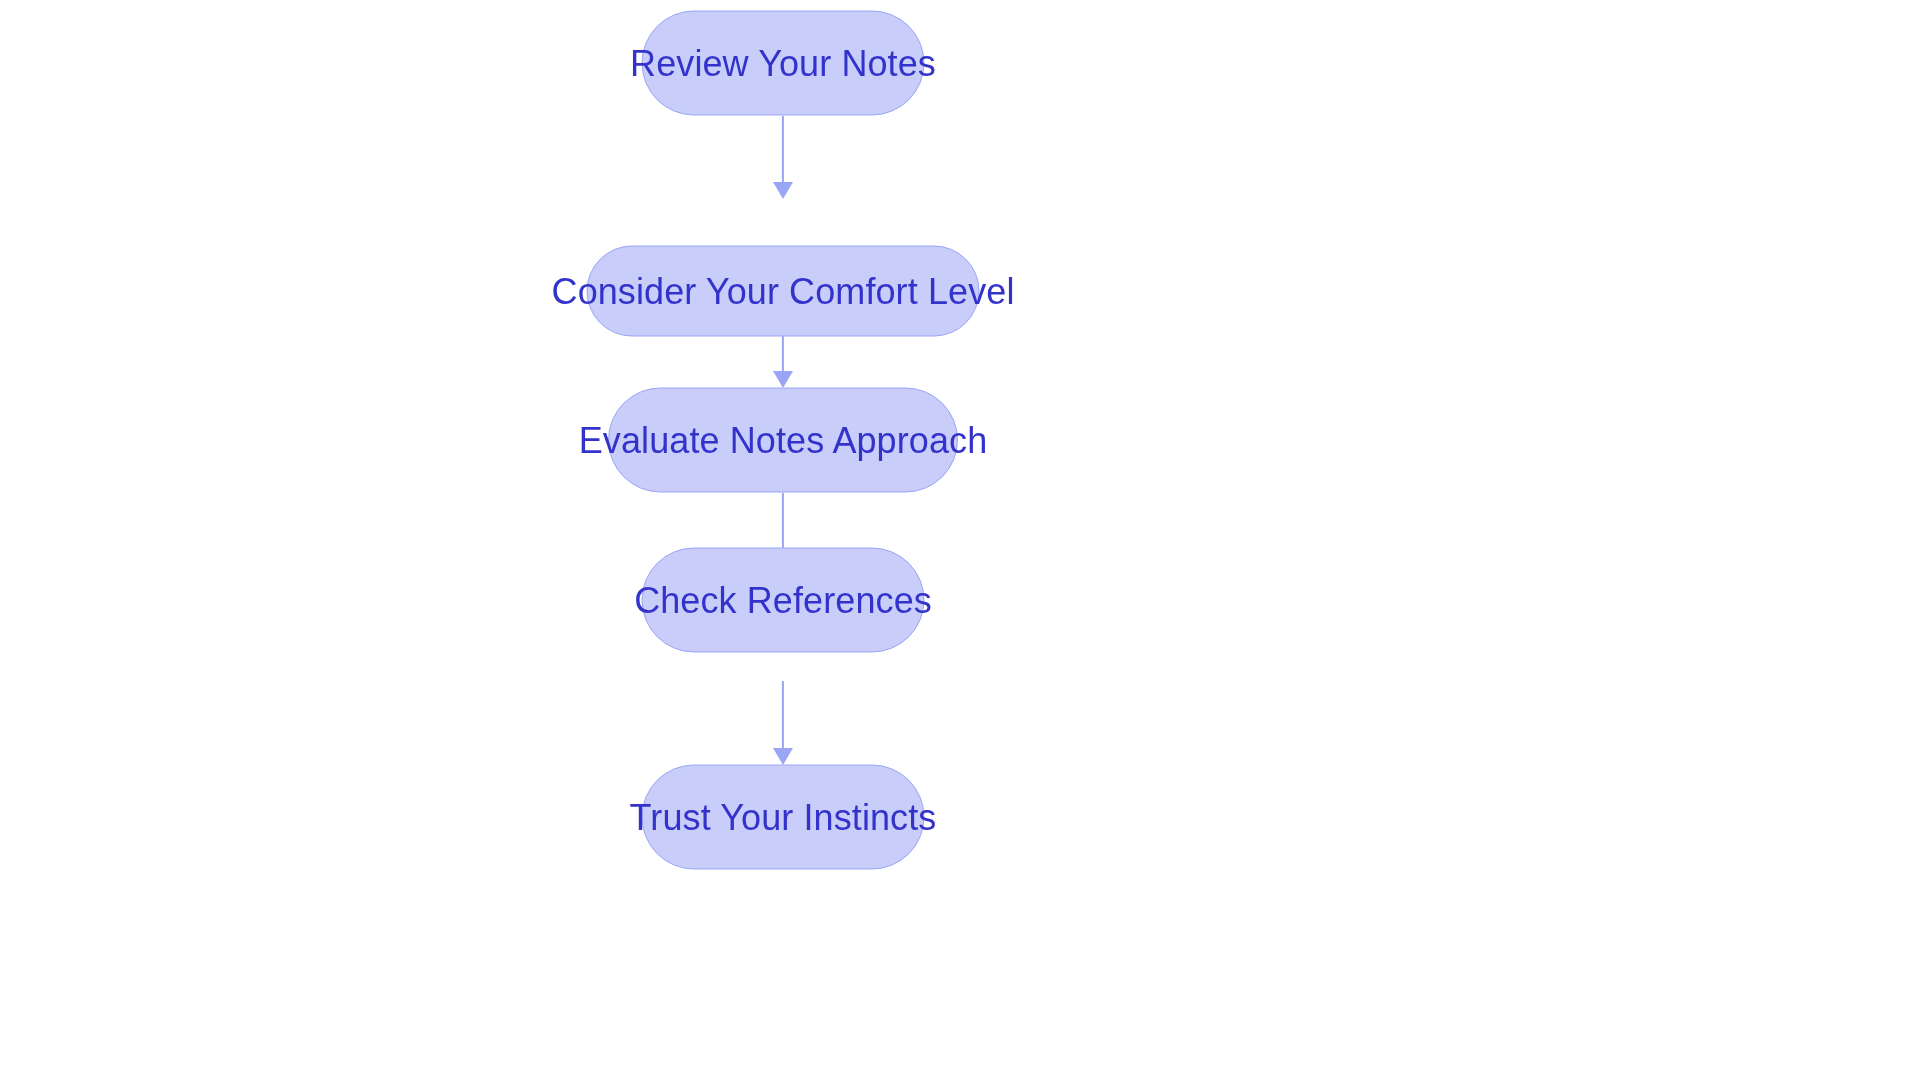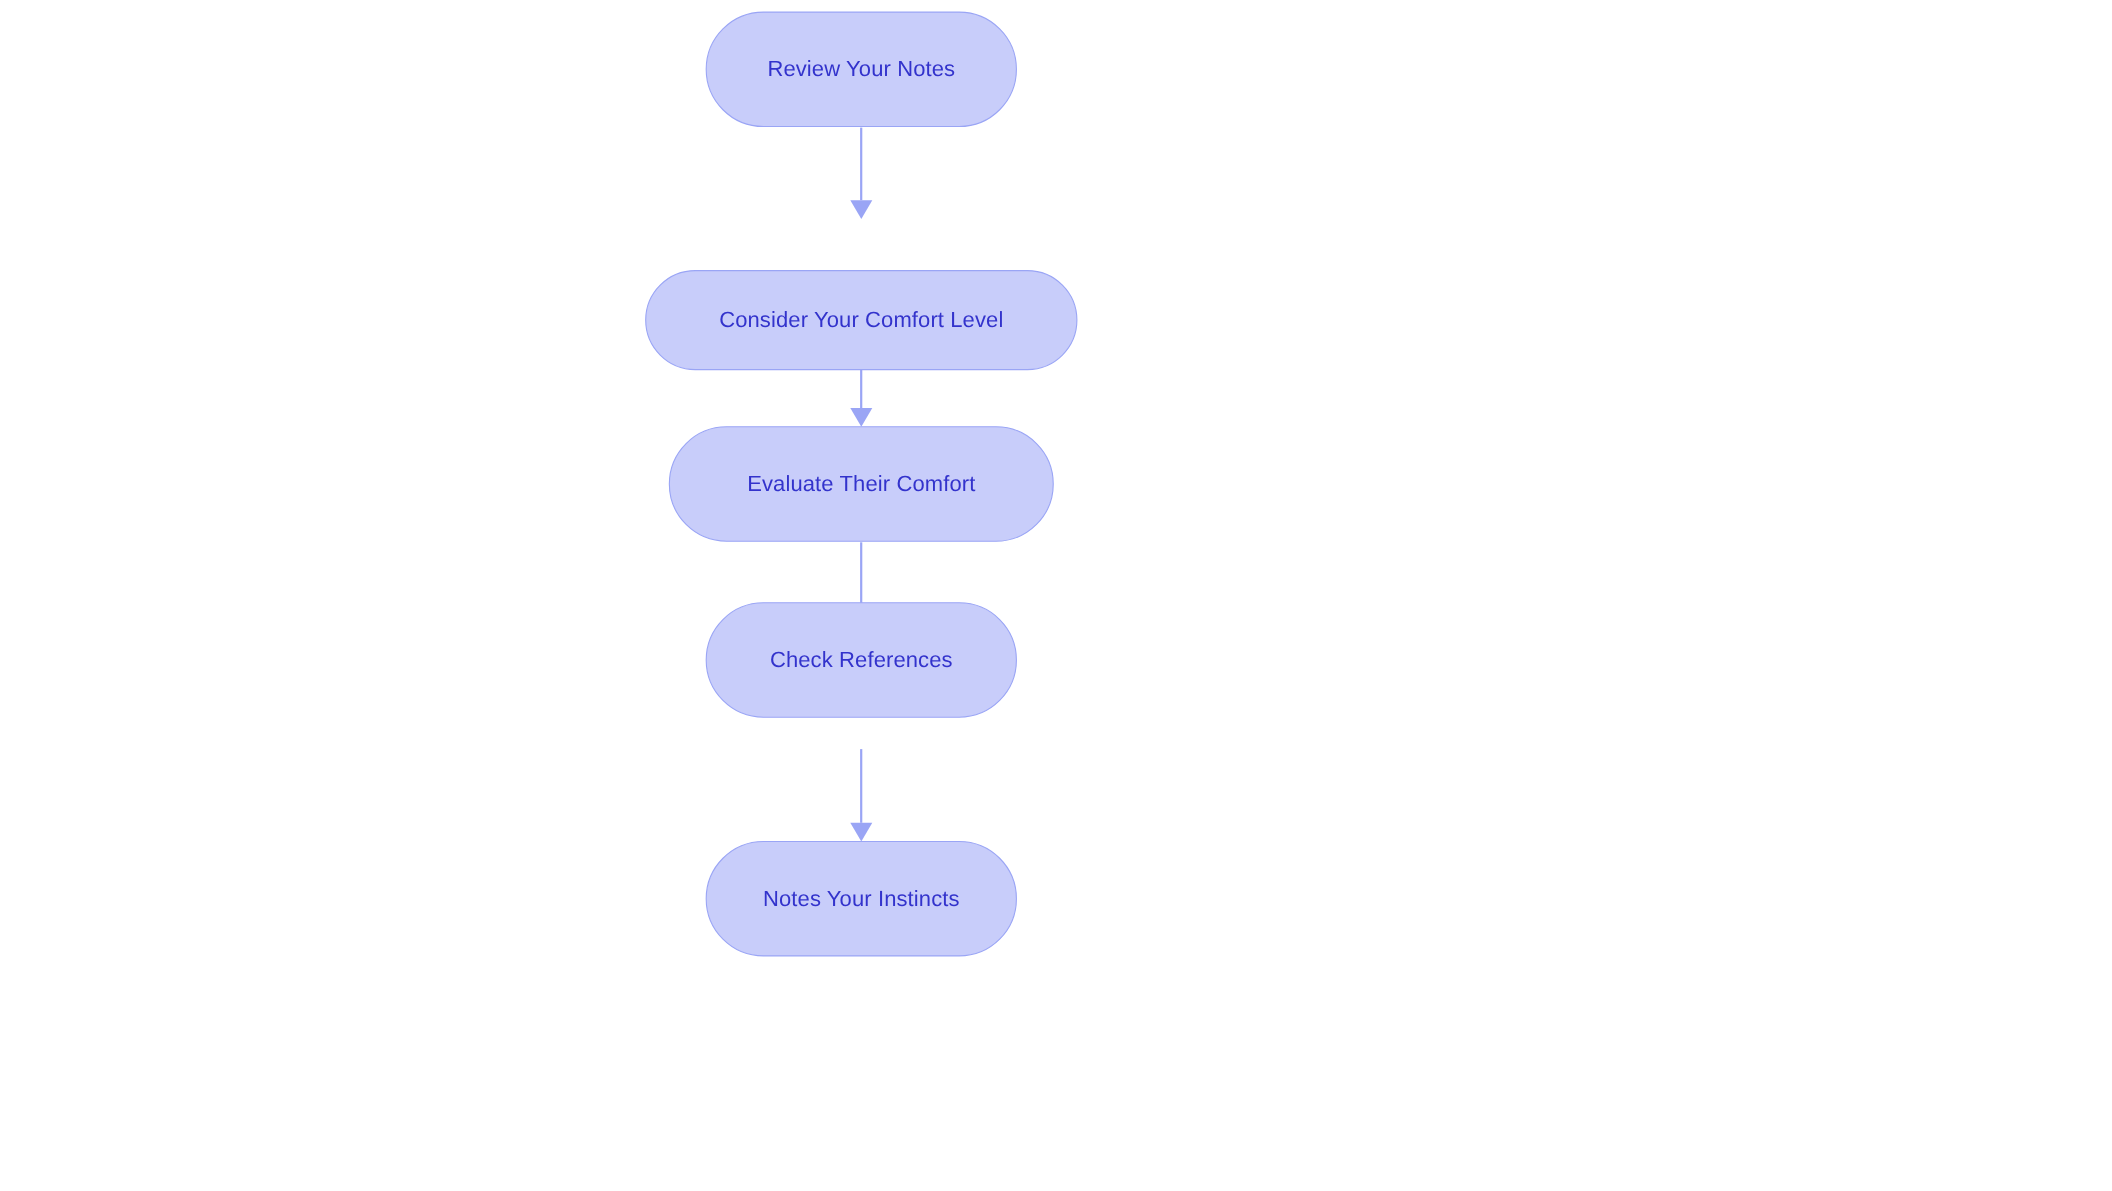--- a/index.html
+++ b/index.html
@@ -26,21 +26,21 @@
     display: flex;
     align-items: center;
     justify-content: center;
     background: #c8cdfa;
     border: 1.6px solid #9aa5f5;
     border-radius: 9999px;
     transform: translate(-50%, -50%);
   }
 
   .flow-node-label {
-    font-size: 20px;
+    font-size: 36px;
     font-weight: 400;
     line-height: 1;
     color: #3333cc;
     white-space: nowrap;
     letter-spacing: 0.1px;
     user-select: none;
   }
 
   .flow-edge {
     position: absolute;
@@ -93,22 +93,22 @@
       </div>
     </div>
   <div id="node-layer">
       <div class="flow-node" style="left: 783px; top: 63px; width: 283px; height: 105px; background: rgb(200, 205, 250); border-color: rgb(154, 165, 245);">
         <span class="flow-node-label" style="color: rgb(51, 51, 204);">Review Your Notes</span>
       </div>
       <div class="flow-node" style="left: 783px; top: 251px; width: 393px; height: 91px; background: rgb(200, 205, 250); border-color: rgb(154, 165, 245); margin-top: 40px;">
         <span class="flow-node-label" style="color: rgb(51, 51, 204);">Consider Your Comfort Level</span>
       </div>
       <div class="flow-node" style="left: 783px; top: 440px; width: 350px; height: 105px; background: rgb(200, 205, 250); border-color: rgb(154, 165, 245);">
-        <span class="flow-node-label" style="color: rgb(51, 51, 204);">Evaluate Their Comfort</span>
+        <span class="flow-node-label" style="color: rgb(51, 51, 204);">Evaluate Notes Approach</span>
       </div>
       <div class="flow-node" style="left: 783px; top: 600px; width: 283px; height: 105px; background: rgb(200, 205, 250); border-color: rgb(154, 165, 245);">
         <span class="flow-node-label" style="color: rgb(51, 51, 204);">Check References</span>
       </div>
       <div class="flow-node" style="left: 783px; top: 817px; width: 283px; height: 105px; background: rgb(200, 205, 250); border-color: rgb(154, 165, 245);">
-        <span class="flow-node-label" style="color: rgb(51, 51, 204);">Notes Your Instincts</span>
+        <span class="flow-node-label" style="color: rgb(51, 51, 204);">Trust Your Instincts</span>
       </div>
     </div>
 </div>
 
 </body></html>

